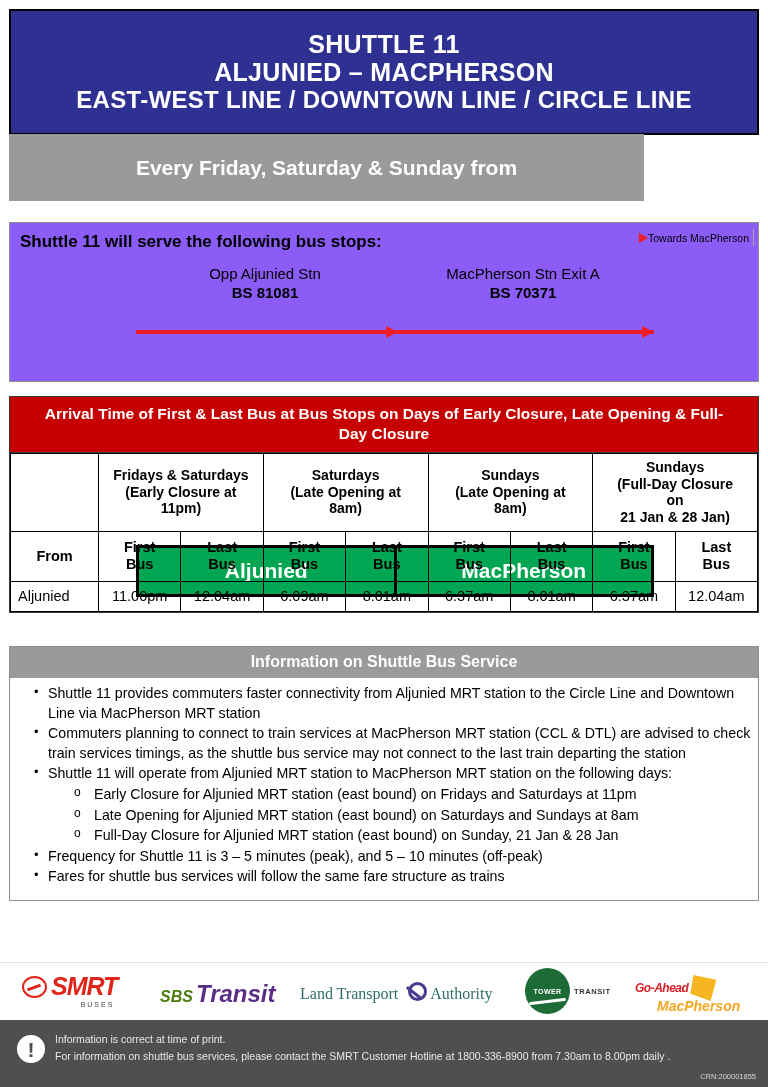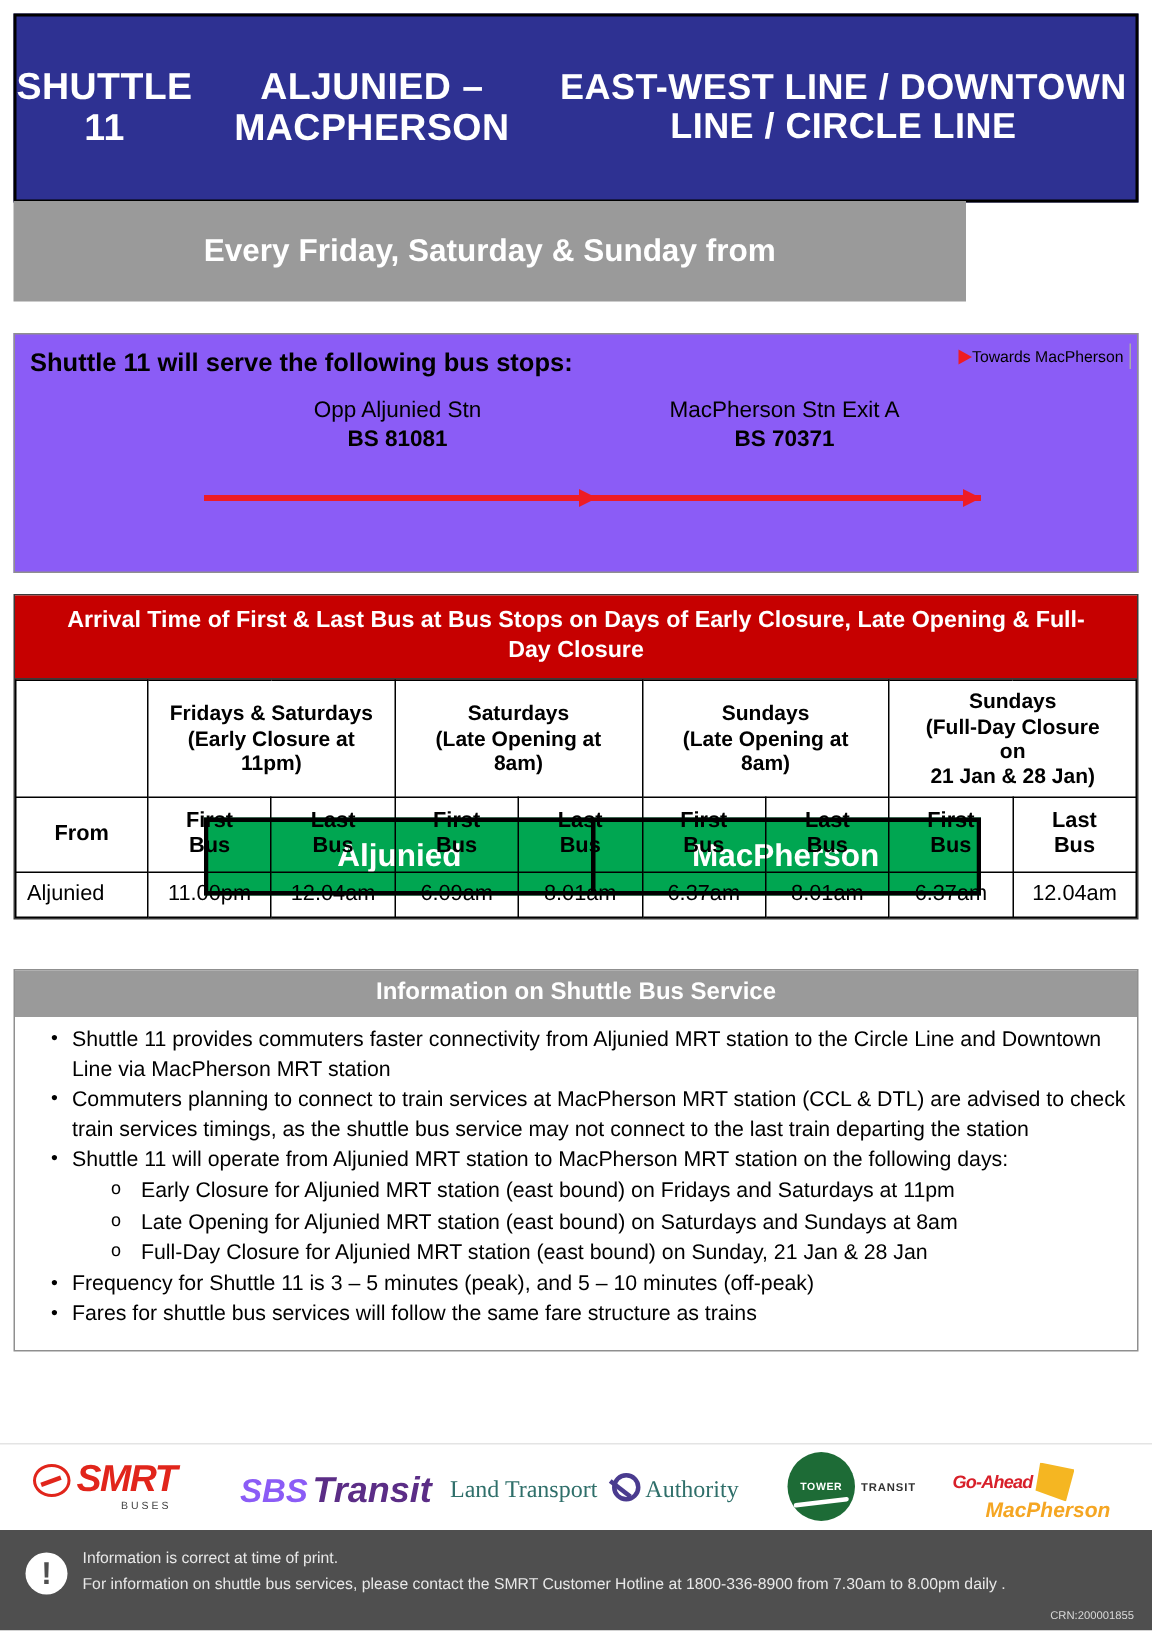--- a/index.html
+++ b/index.html
@@ -10,22 +10,22 @@
     font-family:"Liberation Sans", sans-serif;
     color:#000;
     overflow:hidden;
     position:relative;
   }
 
   
   .title-bar{
     position:absolute; left:9px; top:9px; width:750px; height:126px;
     background:#2e3192; border:2px solid #000;
-    display:flex; flex-direction:row; align-items:center; justify-content:center;
-    gap:12px;
+    display:flex; flex-direction:column; align-items:center; justify-content:center;
+    gap:1px;
   }
   .title-line{
     color:#fff; font-weight:bold; letter-spacing:.3px; text-align:center;
     line-height:1.08;
   }
   .title-line.l1{ font-size:25px; }
   .title-line.l2{ font-size:25px; }
   .title-line.l3{ font-size:24px; }
 
   
@@ -162,21 +162,21 @@
   }
   .smrt-mark::after{
     content:""; position:absolute; left:3px; top:8px; width:14px;height:3px;
     background:#e1251b; transform:rotate(-20deg);
   }
   .smrt-word{ color:#e1251b; font-weight:bold; font-size:25px; letter-spacing:-1px; font-style:italic;}
   .smrt-sub{ color:#444; font-size:7px; letter-spacing:2px; align-self:flex-end; margin-right:3px; }
 
   
   .sbs{ left:160px; top:980px; align-items:baseline; gap:3px; }
-  .sbs-a{ color:#8b5cf6; font-weight:bold; font-style:italic; font-size:22px; }
+  .sbs-a{ color:#4d7c0f; font-weight:bold; font-style:italic; font-size:16px; }
   .sbs-b{ color:#5b2d86; font-weight:bold; font-style:italic; font-size:24px; }
 
   
   .lta{ left:300px; top:982px; gap:5px; align-items:center; }
   .lta-txt{ color:#2f6f6a; font-family:"Liberation Serif", serif; font-size:16px; }
   .lta-mark{
     width:22px;height:24px; position:relative;
   }
   .lta-mark::before{
     content:""; position:absolute; left:5px; top:0; width:13px;height:13px;

